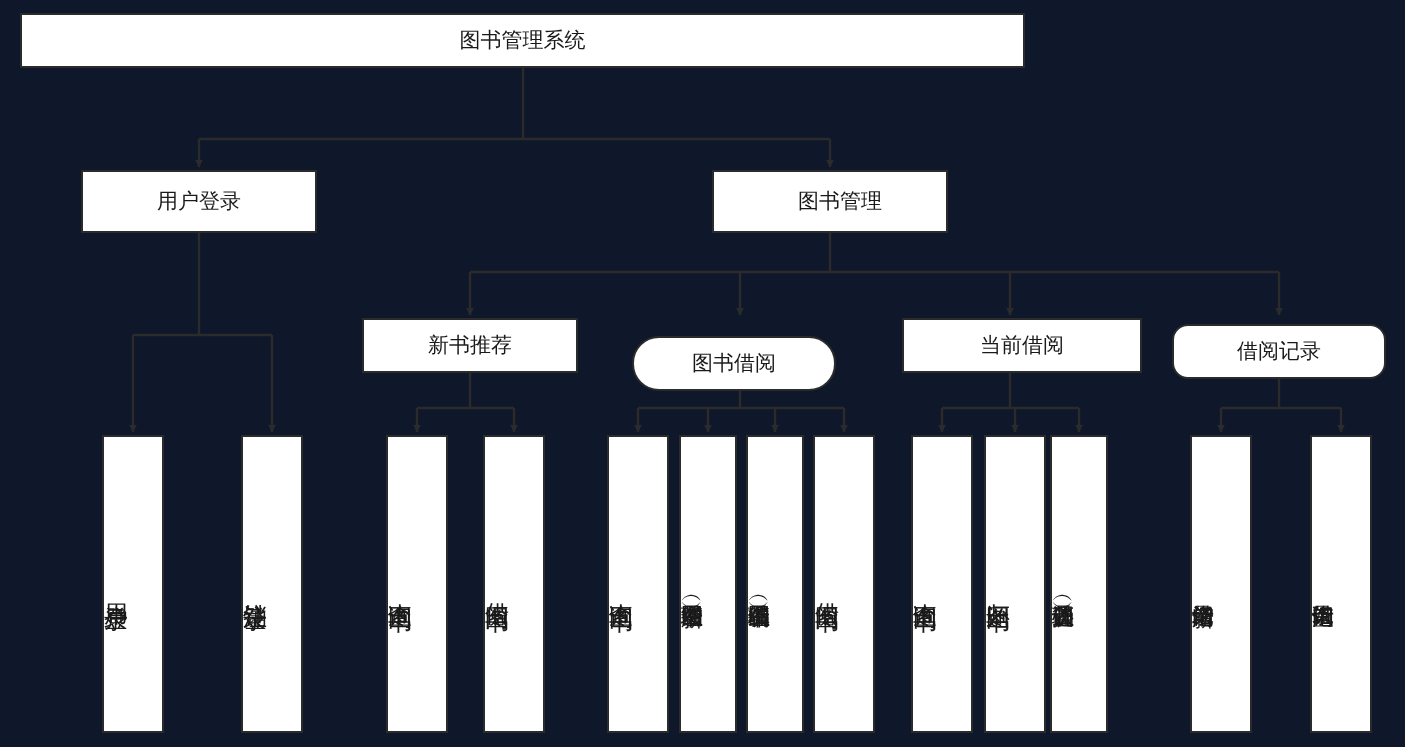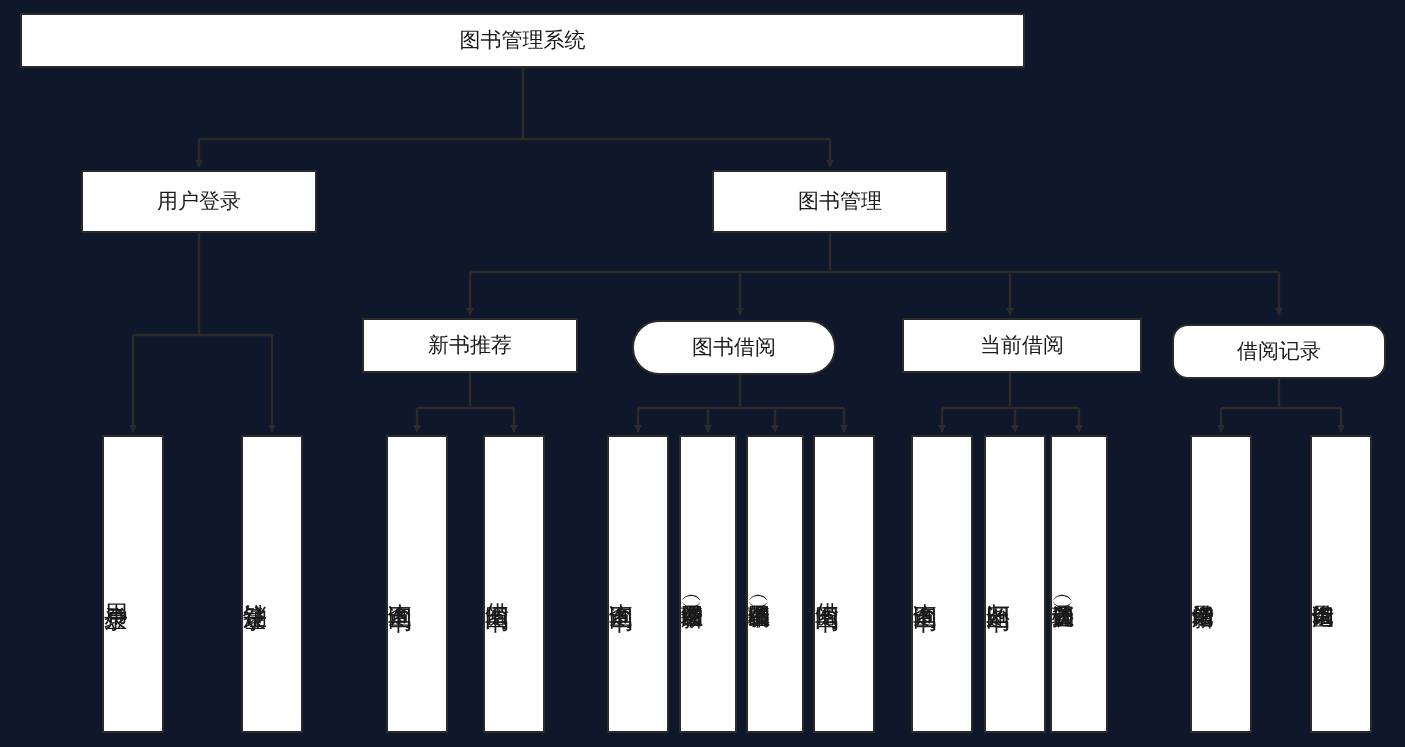--- a/index.html
+++ b/index.html
@@ -124,21 +124,21 @@
       </div>
       <div class="node h" id="node-login" style="left: 81px; top: 170px; width: 236px; height: 63px;">
         <span class="label">用户登录</span>
       </div>
       <div class="node h" id="node-bookmgmt" style="left: 712px; top: 170px; width: 236px; height: 63px; padding-left: 20px;">
         <span class="label">图书管理</span>
       </div>
       <div class="node h" id="node-newbook" style="left: 362px; top: 318px; width: 216px; height: 55px;">
         <span class="label">新书推荐</span>
       </div>
-      <div class="node h" id="node-borrow" style="left: 632px; top: 320px; width: 204px; height: 55px; border-radius: 27px;">
+      <div class="node h" id="node-borrow" style="left: 632px; top: 336px; width: 204px; height: 55px; border-radius: 27px;">
         <span class="label">图书借阅</span>
       </div>
       <div class="node h" id="node-current" style="left: 902px; top: 318px; width: 240px; height: 55px;">
         <span class="label">当前借阅</span>
       </div>
       <div class="node h" id="node-records" style="left: 1172px; top: 324px; width: 214px; height: 55px; border-radius: 16px;">
         <span class="label">借阅记录</span>
       </div>
       <div class="node v" id="node-l-login" style="left: 102px; top: 435px; width: 62px; height: 298px;">
         <span class="label">用户登录</span>

